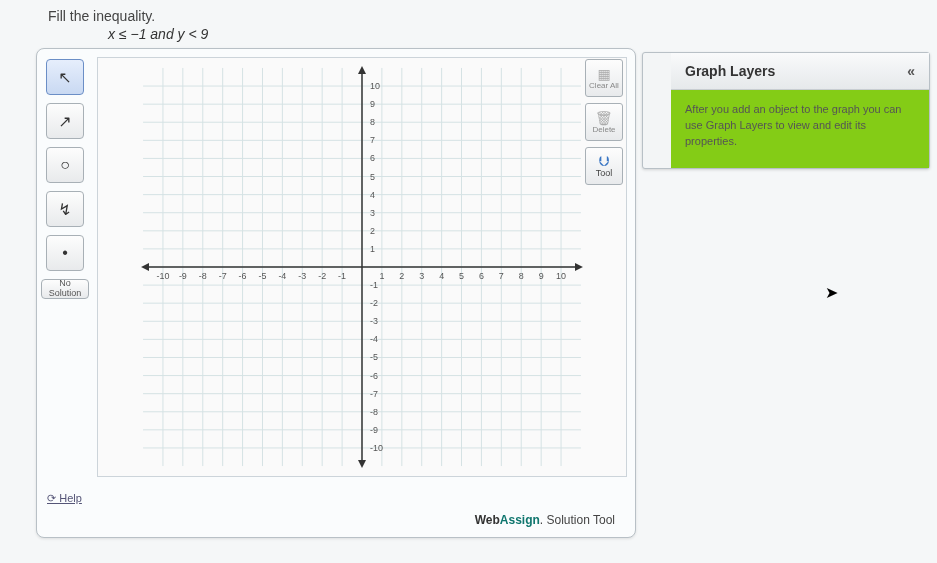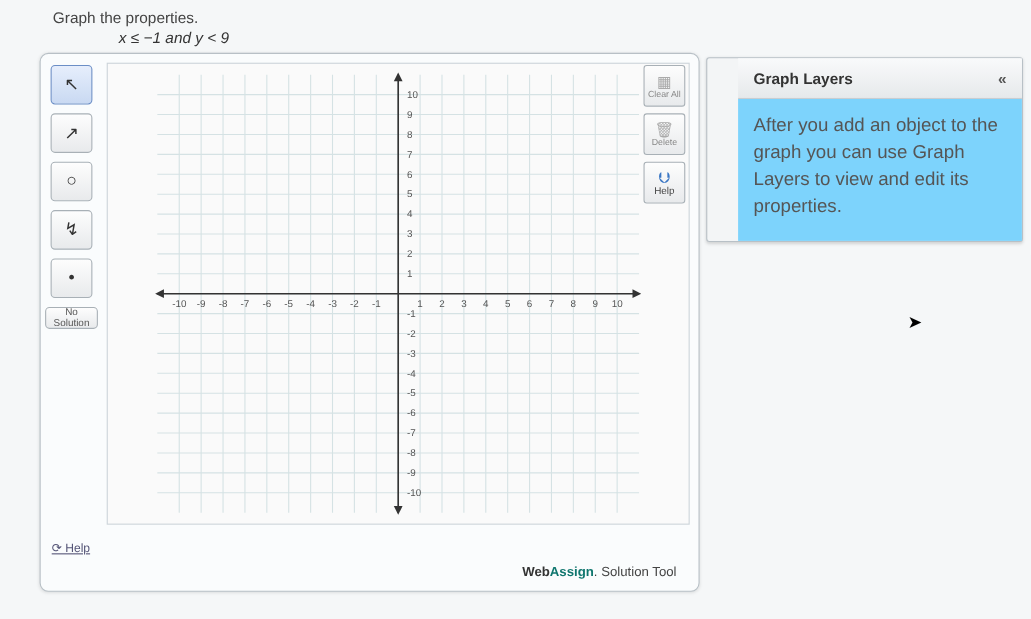--- a/index.html
+++ b/index.html
@@ -153,38 +153,38 @@
     font-weight: bold;
     font-size: 14px;
     color: #333;
     border-bottom: 1px solid #c8cdd1;
     display: flex;
     justify-content: space-between;
     align-items: center;
   }
   .layers-body {
     padding: 12px 14px 18px;
-    font-size: 17px;
+    font-size: 11px;
     color: #555;
     line-height: 1.45;
-    background: #7dd3fc;
+    background: #84cc16;
   }
   .collapse-icon { font-weight: bold; color: #555; cursor: pointer;}
   .cursor-pointer {
     position: absolute;
     left: 825px;
     top: 235px;
     font-size: 16px;
     color: #000;
   }
 </style>
 </head>
 <body>
 
-<div class="prompt">Graph the properties.</div>
+<div class="prompt">Fill the inequality.</div>
 <div class="inequality">x ≤ −1  and  y &lt; 9</div>
 
 <div class="container">
   <div class="graph-panel">
     <div class="toolbar">
       <div class="tool-btn selected">
         <span>↖</span>
       </div>
       <div class="tool-btn">
         <span>↗</span>
@@ -303,21 +303,21 @@
       <div class="action-btn">
         <span class="ico">▦</span>
         <span>Clear All</span>
       </div>
       <div class="action-btn">
         <span class="ico">🗑</span>
         <span>Delete</span>
       </div>
       <div class="action-btn fill-btn">
         <span class="ico">⮋</span>
-        <span>Help</span>
+        <span>Tool</span>
       </div>
     </div>
   </div>
 
   <div class="layers-panel">
     <div class="layers-header">
       <span>Graph Layers</span>
       <span class="collapse-icon">«</span>
     </div>
     <div class="layers-body">After you add an object to the graph you can use Graph Layers to view and edit its properties.</div>

